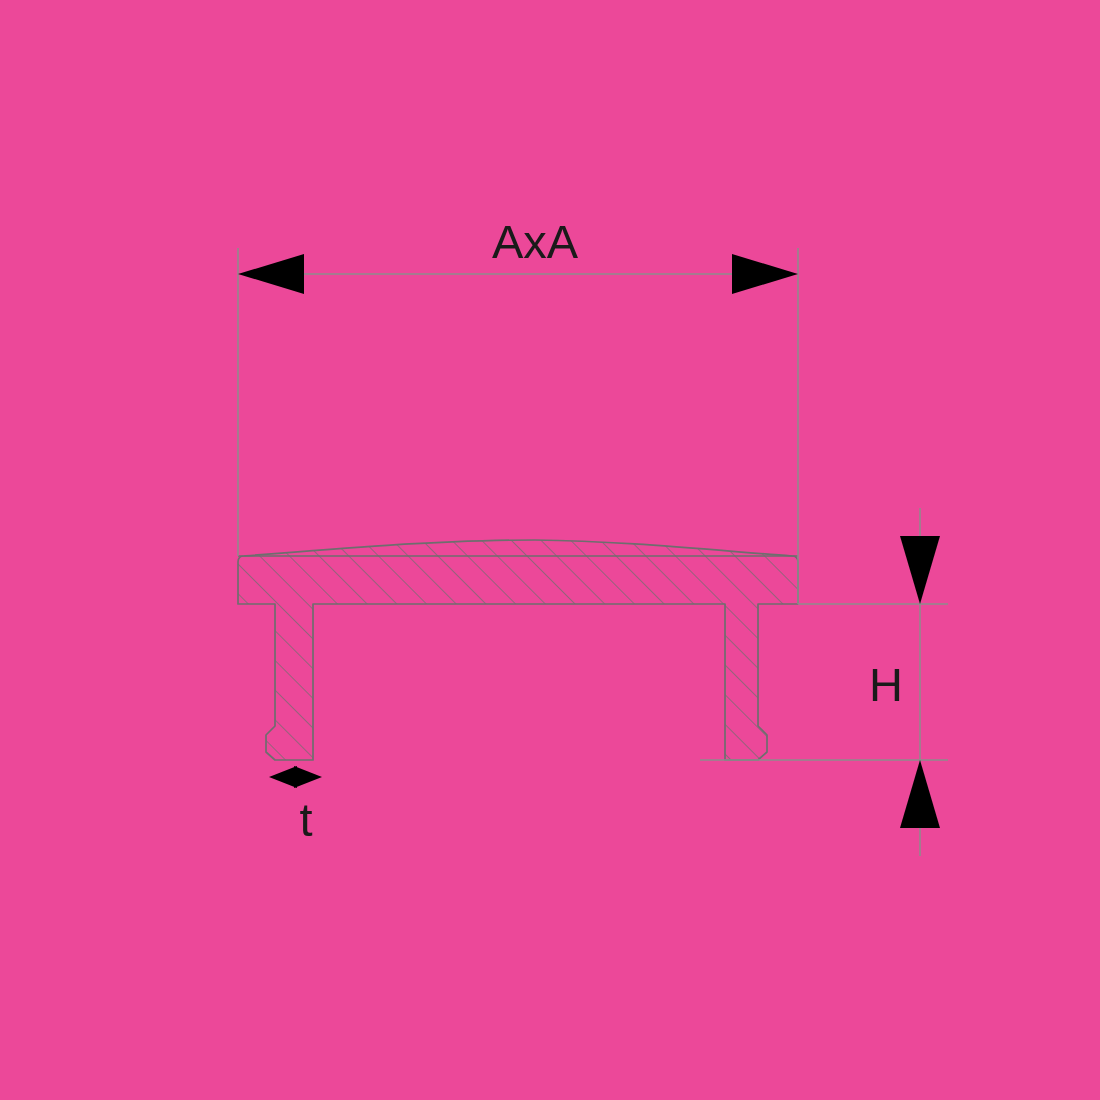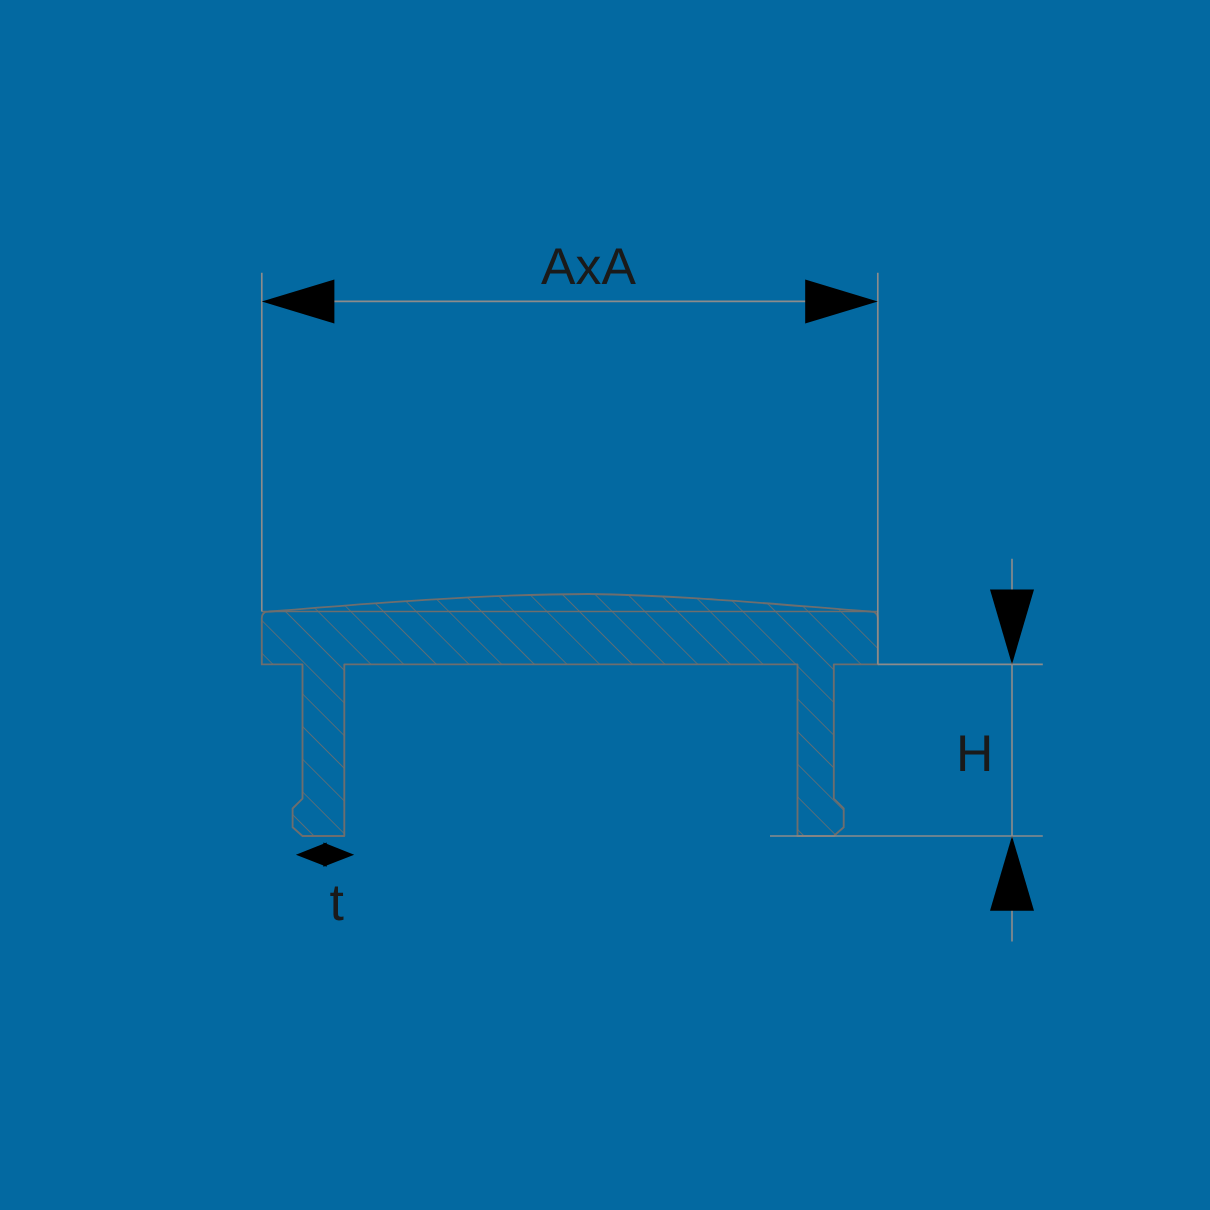--- a/index.html
+++ b/index.html
@@ -11,21 +11,21 @@
   body {
     width: 1100px;
     height: 1100px;
     overflow: hidden;
     font-family: "Liberation Sans", sans-serif;
   }
   #drawing-root {
     position: relative;
     width: 1100px;
     height: 1100px;
-    background: #0369a1;
+    background: #ec4899;
   }
   svg.drawing-canvas {
     display: block;
     width: 1100px;
     height: 1100px;
   }
   .dim-text {
     font-family: "Liberation Sans", sans-serif;
     fill: #1a1a1a;
     font-weight: 400;

